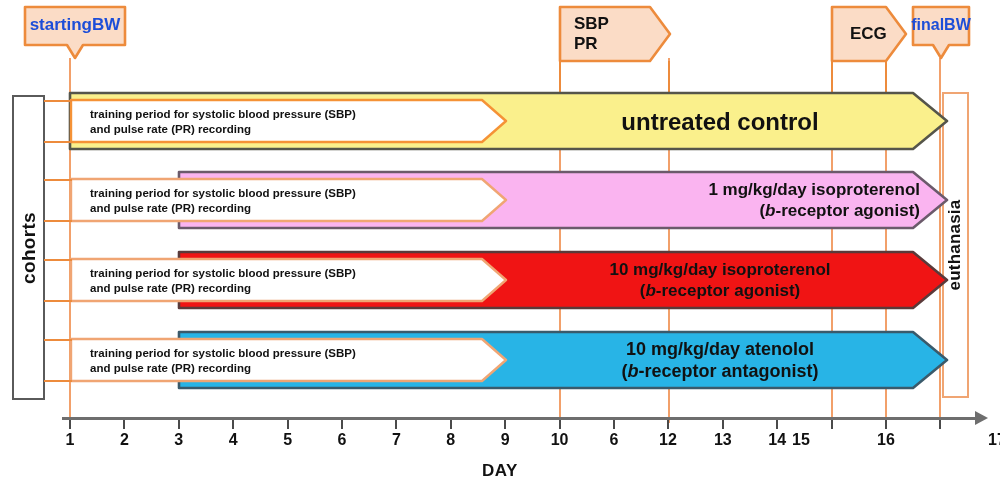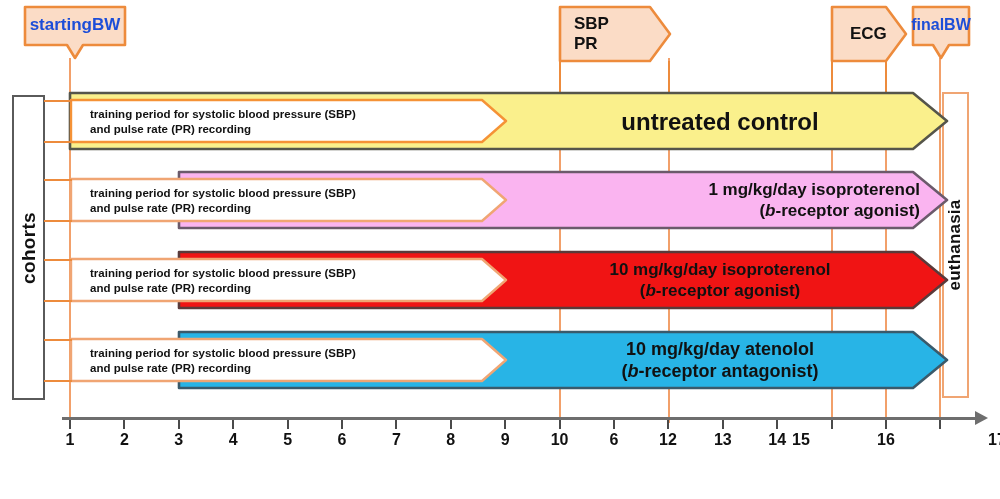--- a/index.html
+++ b/index.html
@@ -244,14 +244,15 @@
       <div class="tick" style="left: 776.2px;"></div>
       <div class="tick-label" style="left: 777.2px;">14</div>
       <div class="tick" style="left: 830.6px;"></div>
       <div class="tick-label" style="left: 785px; margin-left: 16px;">15</div>
       <div class="tick" style="left: 885px;"></div>
       <div class="tick-label" style="left: 886px;">16</div>
       <div class="tick" style="left: 939.4px;"></div>
       <div class="tick-label" style="left: 997px;">17</div>
     </div>
 
+  <div id="axis-title">DAY</div>
 
 </div>
 
 </body></html>

